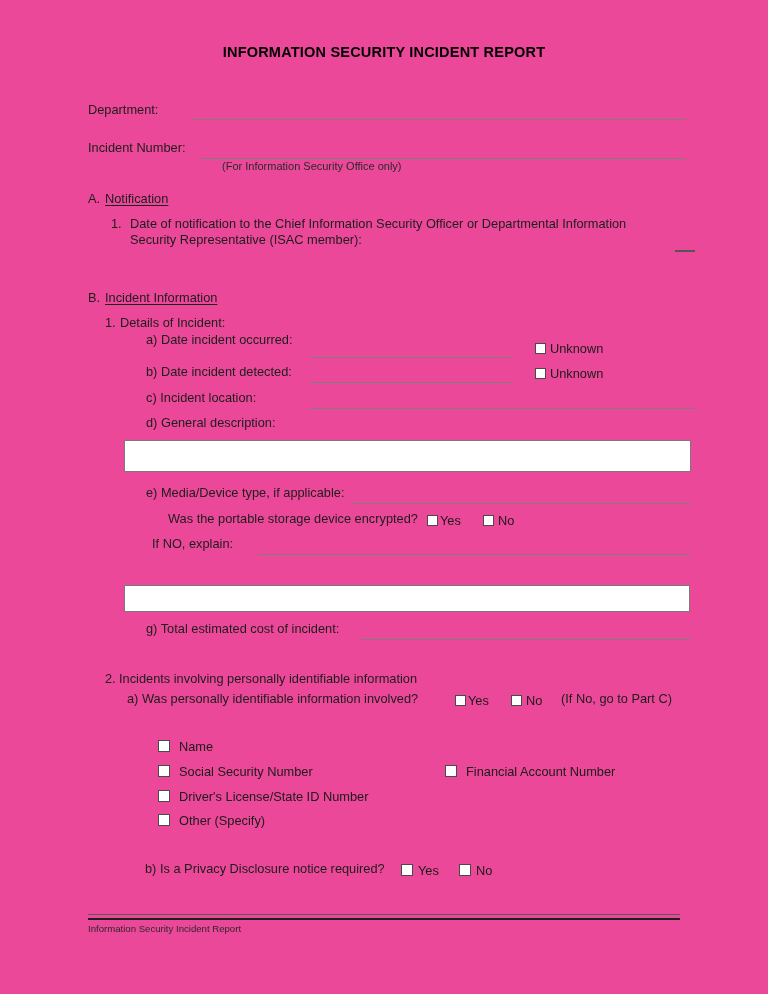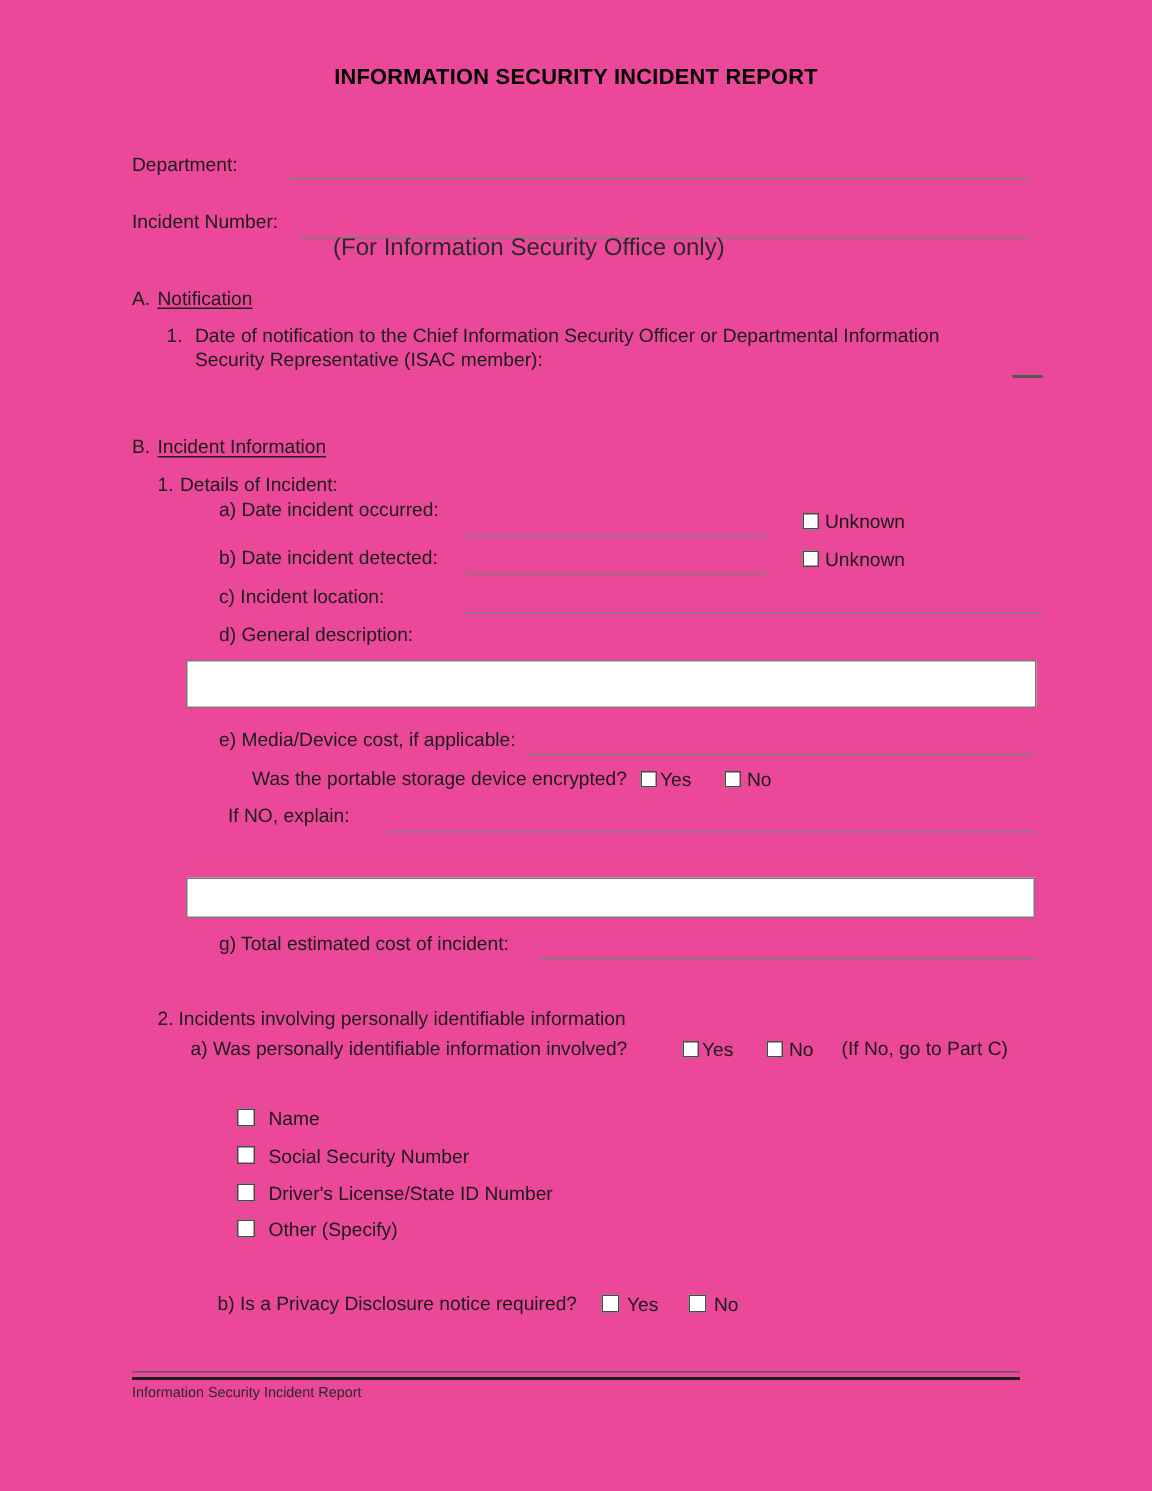--- a/index.html
+++ b/index.html
@@ -37,21 +37,21 @@
   }
 
   
   .txt {
     font-size: 12.8px;
     line-height: 15px;
     color: #1c1c1c;
     white-space: nowrap;
   }
   .txt-sm {
-    font-size: 16px;
+    font-size: 11px;
     line-height: 12px;
     color: #2a2a2a;
     white-space: nowrap;
   }
   .underline-label {
     text-decoration: underline;
     text-underline-offset: 2px;
   }
 
   
@@ -138,21 +138,21 @@
   <div class="abs cb-group" style="left:535px; top:364px;">
     <span class="cbox"></span><span class="lbl">Unknown</span>
   </div>
 
   <div class="abs txt" style="left:146px; top:390px;">c) Incident location:</div>
   <div class="abs rule" style="left:310px; top:408px; width:385px;"></div>
 
   <div class="abs txt" style="left:146px; top:415px;">d) General description:</div>
   <div class="abs entry-box" style="left:124px; top:440px; width:567px; height:32px;"></div>
 
-  <div class="abs txt" style="left:146px; top:485px;">e) Media/Device cost, if applicable:</div>
+  <div class="abs txt" style="left:146px; top:485px;">e) Media/Device type, if applicable:</div>
   <div class="abs rule" style="left:352px; top:503px; width:338px;"></div>
 
   <div class="abs txt" style="left:168px; top:511px;">Was the portable storage device encrypted?</div>
   <div class="abs cb-group" style="left:427px; top:511px;">
     <span class="cbox"></span><span class="lbl" style="margin-left:2px;">Yes</span>
   </div>
   <div class="abs cb-group" style="left:483px; top:511px;">
     <span class="cbox"></span><span class="lbl">No</span>
   </div>
 
@@ -183,20 +183,23 @@
   <div class="abs cb-group" style="left:158px; top:762px;">
     <span class="cbox" style="width:10px;height:10px;"></span><span class="lbl" style="margin-left:9px;">Social Security Number</span>
   </div>
   <div class="abs cb-group" style="left:158px; top:787px;">
     <span class="cbox" style="width:10px;height:10px;"></span><span class="lbl" style="margin-left:9px;">Driver's License/State ID Number</span>
   </div>
   <div class="abs cb-group" style="left:158px; top:811px;">
     <span class="cbox" style="width:10px;height:10px;"></span><span class="lbl" style="margin-left:9px;">Other (Specify)</span>
   </div>
 
+  <div class="abs cb-group" style="left:445px; top:762px;">
+    <span class="cbox" style="width:10px;height:10px;"></span><span class="lbl" style="margin-left:9px;">Financial Account Number</span>
+  </div>
 
   <div class="abs txt" style="left:145px; top:861px;">b) Is a Privacy Disclosure notice required?</div>
   <div class="abs cb-group" style="left:401px; top:861px;">
     <span class="cbox" style="width:10px;height:10px;"></span><span class="lbl" style="margin-left:5px;">Yes</span>
   </div>
   <div class="abs cb-group" style="left:459px; top:861px;">
     <span class="cbox" style="width:10px;height:10px;"></span><span class="lbl" style="margin-left:5px;">No</span>
   </div>
 
   <div class="abs footer-rule-top" style="left:88px; top:914px; width:592px;"></div>

